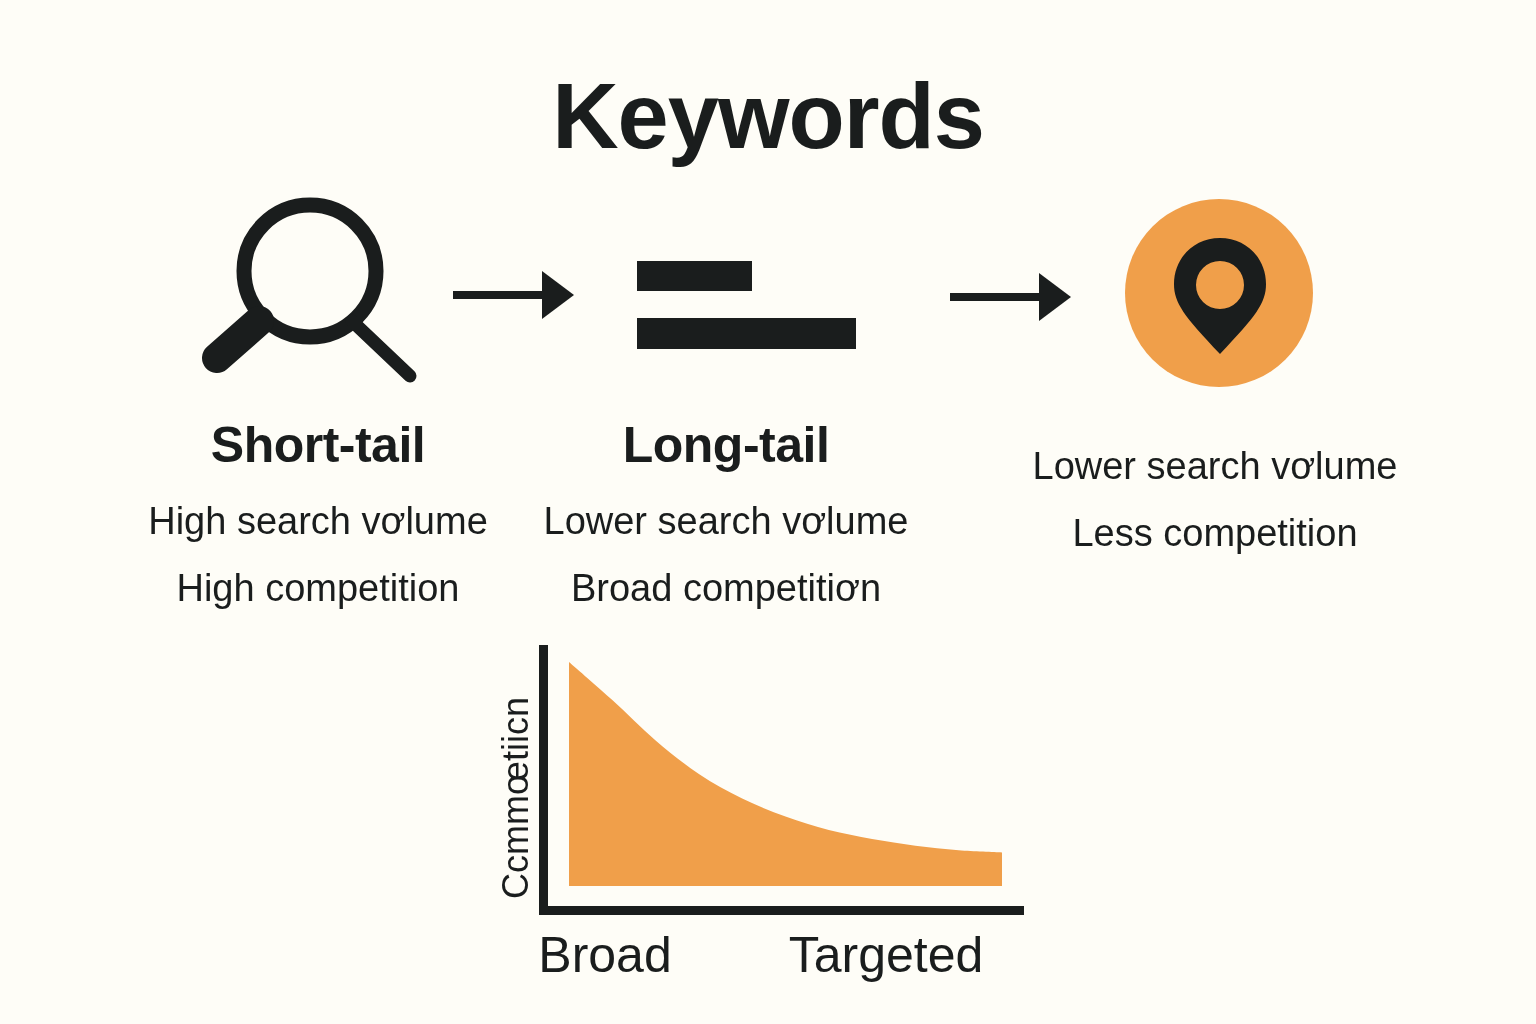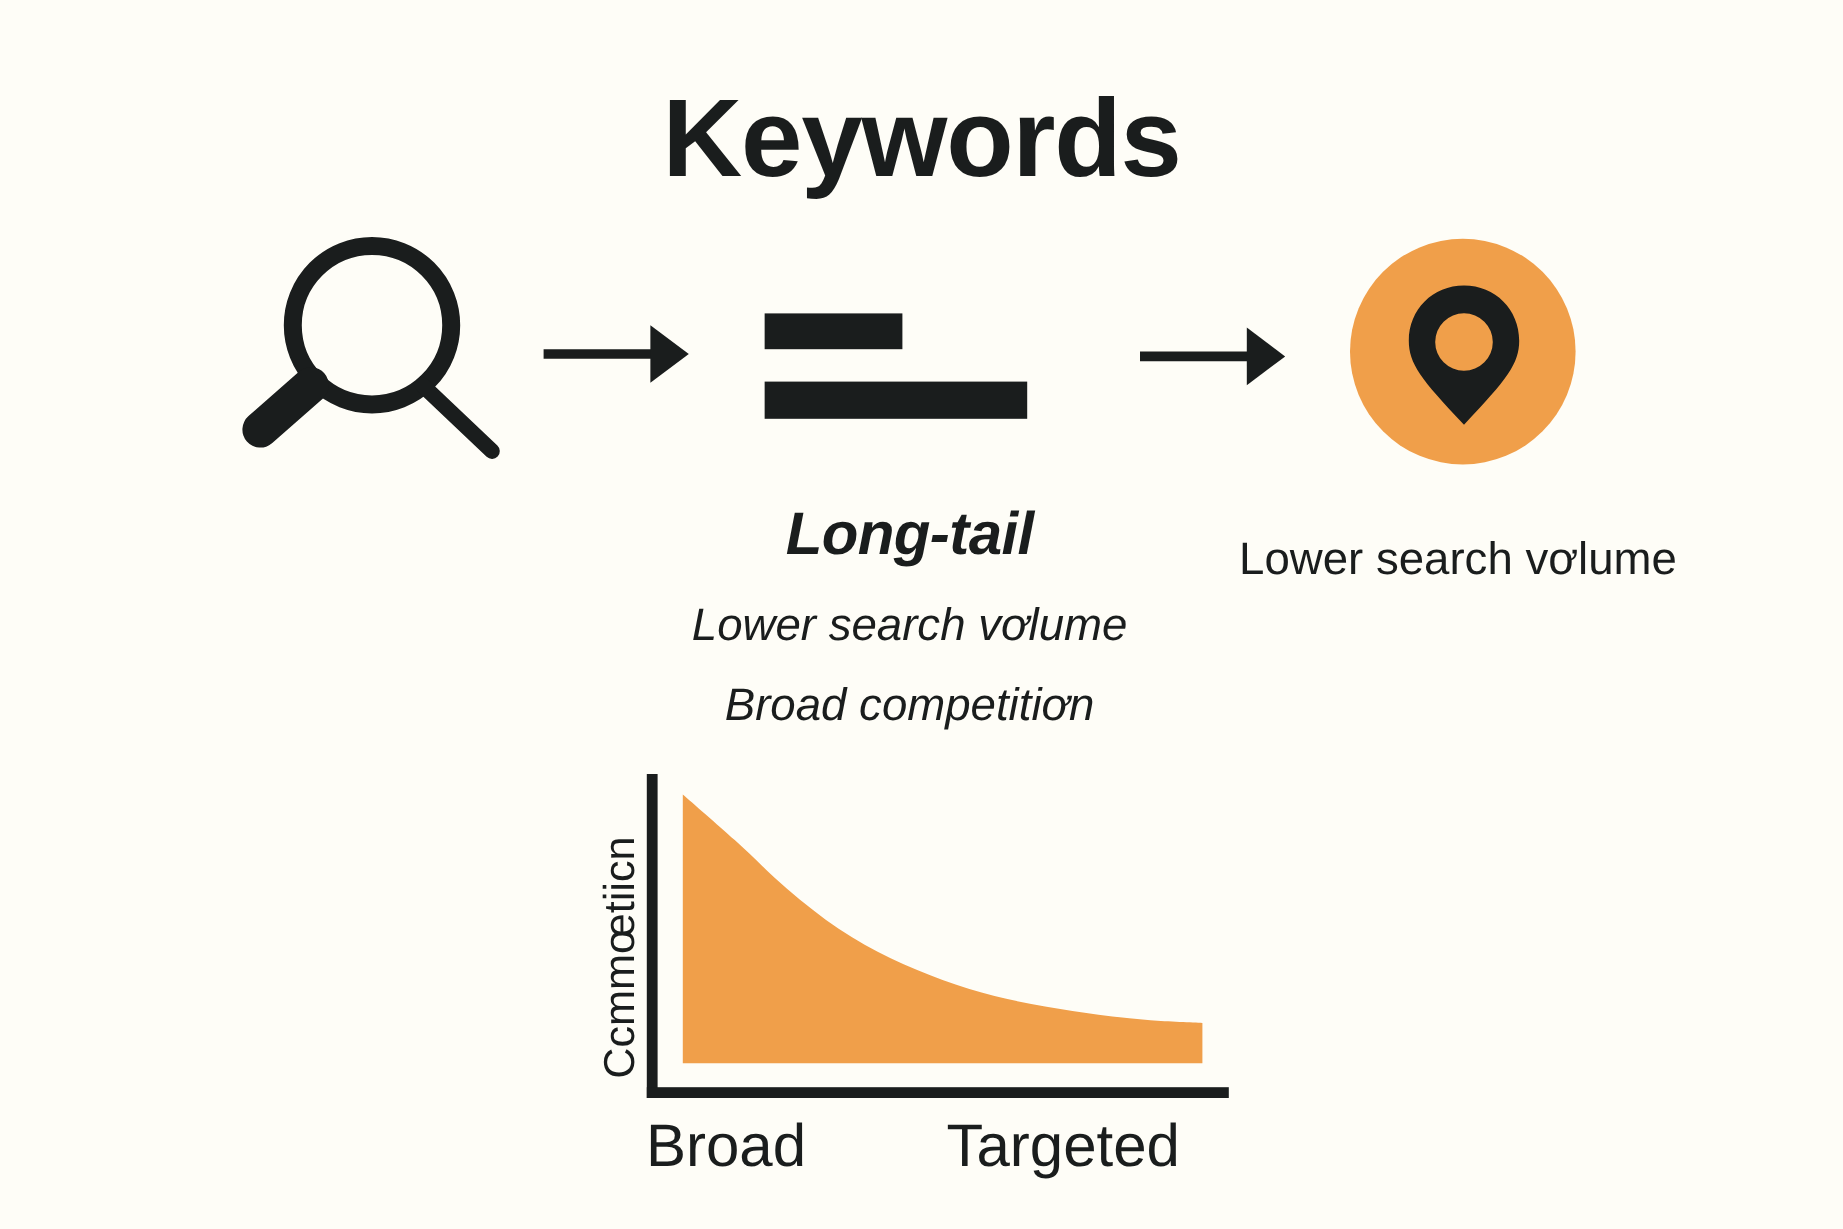--- a/index.html
+++ b/index.html
@@ -17,21 +17,21 @@
   .icon-magnifier{left:195px; top:193px; width:230px; height:200px;}
   .icon-bars{left:637px; top:261px; width:220px; height:90px;}
   .icon-geo{left:1123px; top:197px; width:194px; height:194px;}
   .arrow{position:absolute; width:130px; height:60px;}
   .arrow-1{left:448px; top:265px;}
   .arrow-2{left:946px; top:267px;}
   .col{
     position:absolute; top:418px; width:460px; text-align:center;
   }
   .col-1{left:88px;}
-  .col-2{left:528px;font-style:italic;}
+  .col-2{left:496px;}
   .col-3{left:985px;}
   .col h2{
     margin:0; font-size:50px; font-weight:700; letter-spacing:-0.5px; line-height:1.1;
   }
   .col p{
     margin:0; font-size:38px; font-weight:400; line-height:1.1;
   }
   .col p.sub1{margin-top:28px;}
   .col p.sub2{margin-top:25px;}
   .chart-svg{position:absolute; left:520px; top:638px; width:520px; height:282px;}
@@ -79,29 +79,35 @@
     <path fill="#1A1D1D" fill-rule="evenodd" d="M1220 238
          C1194 238 1174 258 1174 284
          C1174 303 1184 316 1220 354
          C1256 316 1266 303 1266 284
          C1266 258 1246 238 1220 238 Z
          M1220 261
          A24 24 0 1 0 1220 309
          A24 24 0 1 0 1220 261 Z"></path>
   </svg>
 
+  <div class="col col-1">
+    <h2>Short-tail</h2>
+    <p class="sub1">High search vơlume</p>
+    <p class="sub2">High competition</p>
+  </div>
 
   <div class="col col-2">
     <h2>Long-tail</h2>
     <p class="sub1">Lower search vơlume</p>
     <p class="sub2">Broad competitiơn</p>
   </div>
 
   <div class="col col-3">
     <p class="sub1">Lower search vơlume</p>
+    <p class="sub2">Less competition</p>
   </div>
 
   <svg class="chart-svg" viewBox="520 638 520 282" aria-hidden="true">
     <path id="competition-area" d="M 569 886 L 569 662 C 576.2 668.3, 597.9 687.0, 612.3 700.1 C 626.7 713.1, 641.2 728.1, 655.6 740.4 C 670.0 752.7, 684.5 764.3, 698.9 774.0 C 713.3 783.7, 727.8 791.5, 742.2 798.6 C 756.6 805.7, 771.1 811.3, 785.5 816.6 C 799.9 821.8, 814.4 826.3, 828.8 830.0 C 843.2 833.7, 857.7 836.3, 872.1 839.0 C 886.5 841.6, 901.0 843.8, 915.4 845.7 C 929.8 847.5, 944.3 849.0, 958.7 850.2 C 973.1 851.3, 994.8 852.0, 1002.0 852.4 L 1002 886 Z" fill="#F09F4A"></path>
     <rect x="539" y="645" width="9" height="270" fill="#1A1D1D"></rect>
     <rect x="539" y="906" width="485" height="9" fill="#1A1D1D"></rect>
   </svg>
 
   <div class="y-axis-label">Ccmmœtiicn</div>
   <div class="x-tick x-tick-broad">Broad</div>

